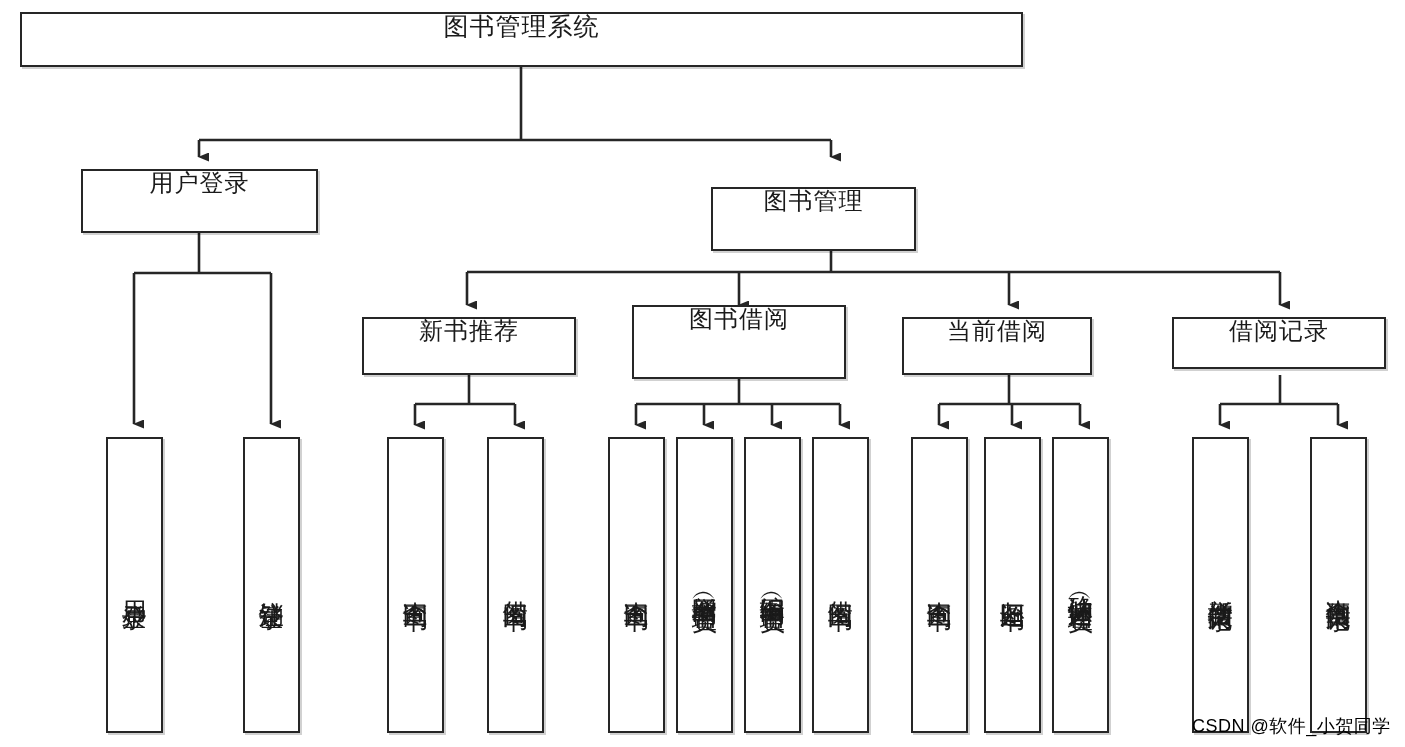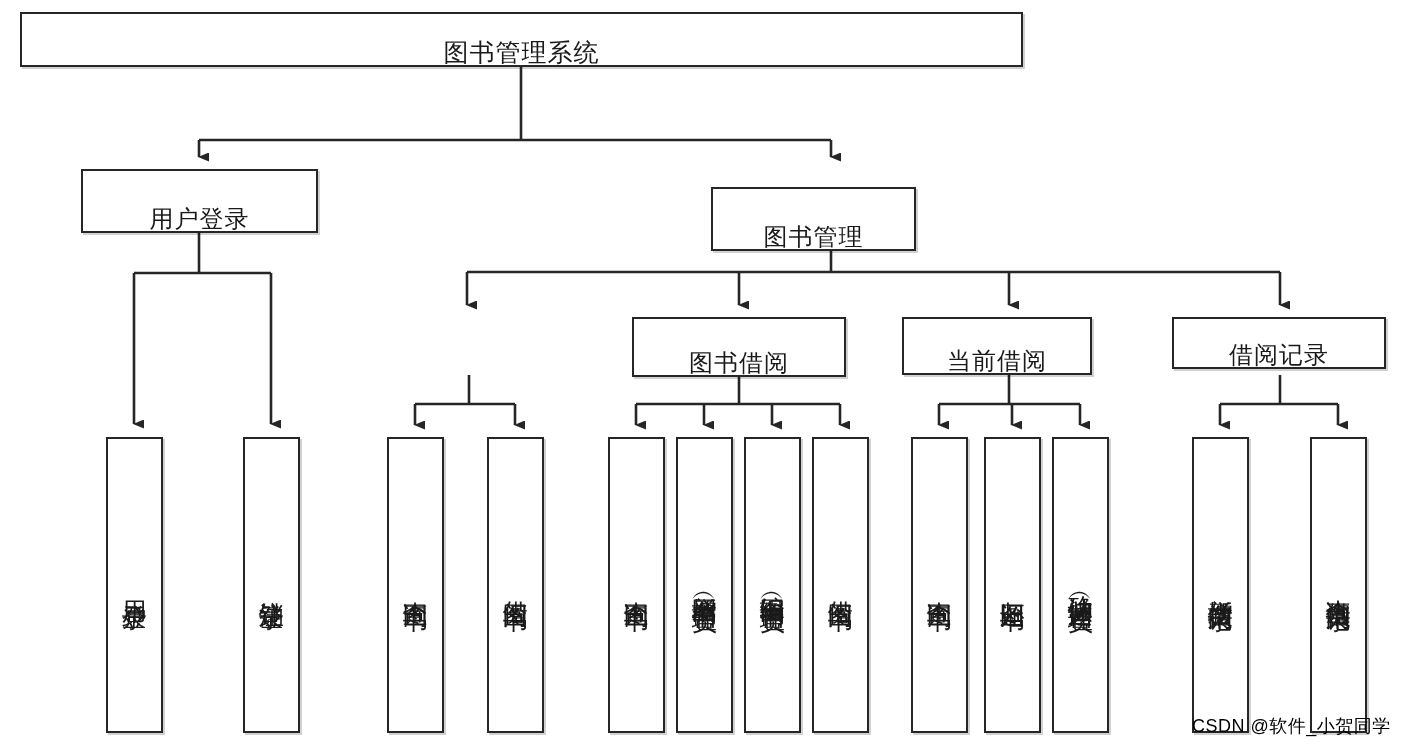--- a/index.html
+++ b/index.html
@@ -25,21 +25,21 @@
     width: 1405px;
     height: 747px;
   }
   .node-box {
     position: absolute;
     box-sizing: border-box;
     background: #ffffff;
     border: 2px solid #262626;
     box-shadow: 2px 2px 0 rgba(0,0,0,0.18);
     display: flex;
-    align-items: flex-end;
+    align-items: flex-start;
     justify-content: center;
   }
   .node-label {
     color: #1a1a1a;
     letter-spacing: 1px;
     white-space: nowrap;
   }
   
   .node-h .node-label {
     font-size: 24px;
@@ -131,21 +131,24 @@
     <span class="node-label">图书管理系统</span>
   </div>
 
   <div class="node-box node-h" style="left:81px; top:169px; width:237px; height:64px;">
     <span class="node-label">用户登录</span>
   </div>
   <div class="node-box node-h" style="left:711px; top:187px; width:205px; height:64px;">
     <span class="node-label">图书管理</span>
   </div>
 
-  <div class="node-box node-h" style="left:632px; top:317px; width:214px; height:60px;">
+  <div class="node-box node-h" style="left:362px; top:317px; width:214px; height:58px;">
+    <span class="node-label">新书推荐</span>
+  </div>
+  <div class="node-box node-h" style="left:632px; top:305px; width:214px; height:74px;">
     <span class="node-label">图书借阅</span>
   </div>
   <div class="node-box node-h" style="left:902px; top:317px; width:190px; height:58px;">
     <span class="node-label">当前借阅</span>
   </div>
   <div class="node-box node-h" style="left:1172px; top:317px; width:214px; height:52px;">
     <span class="node-label">借阅记录</span>
   </div>
 
   <div class="node-box node-v" style="left:106px; top:437px; width:57px; height:296px;">

